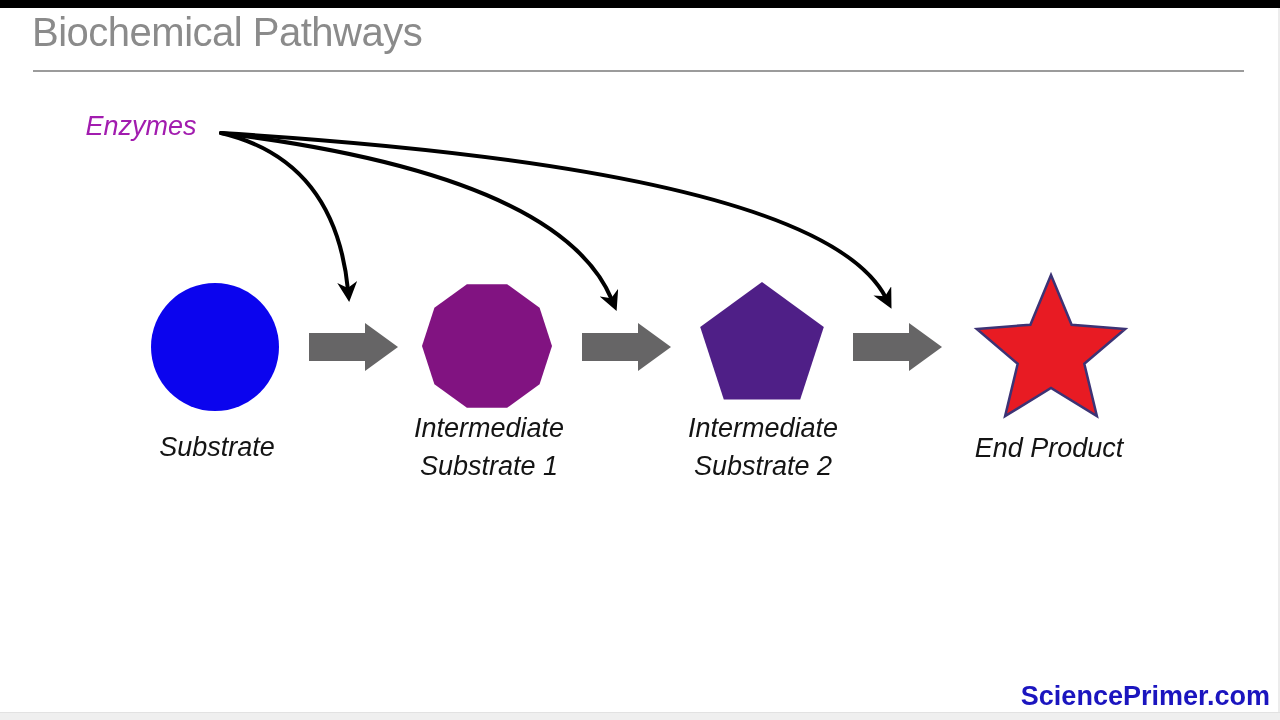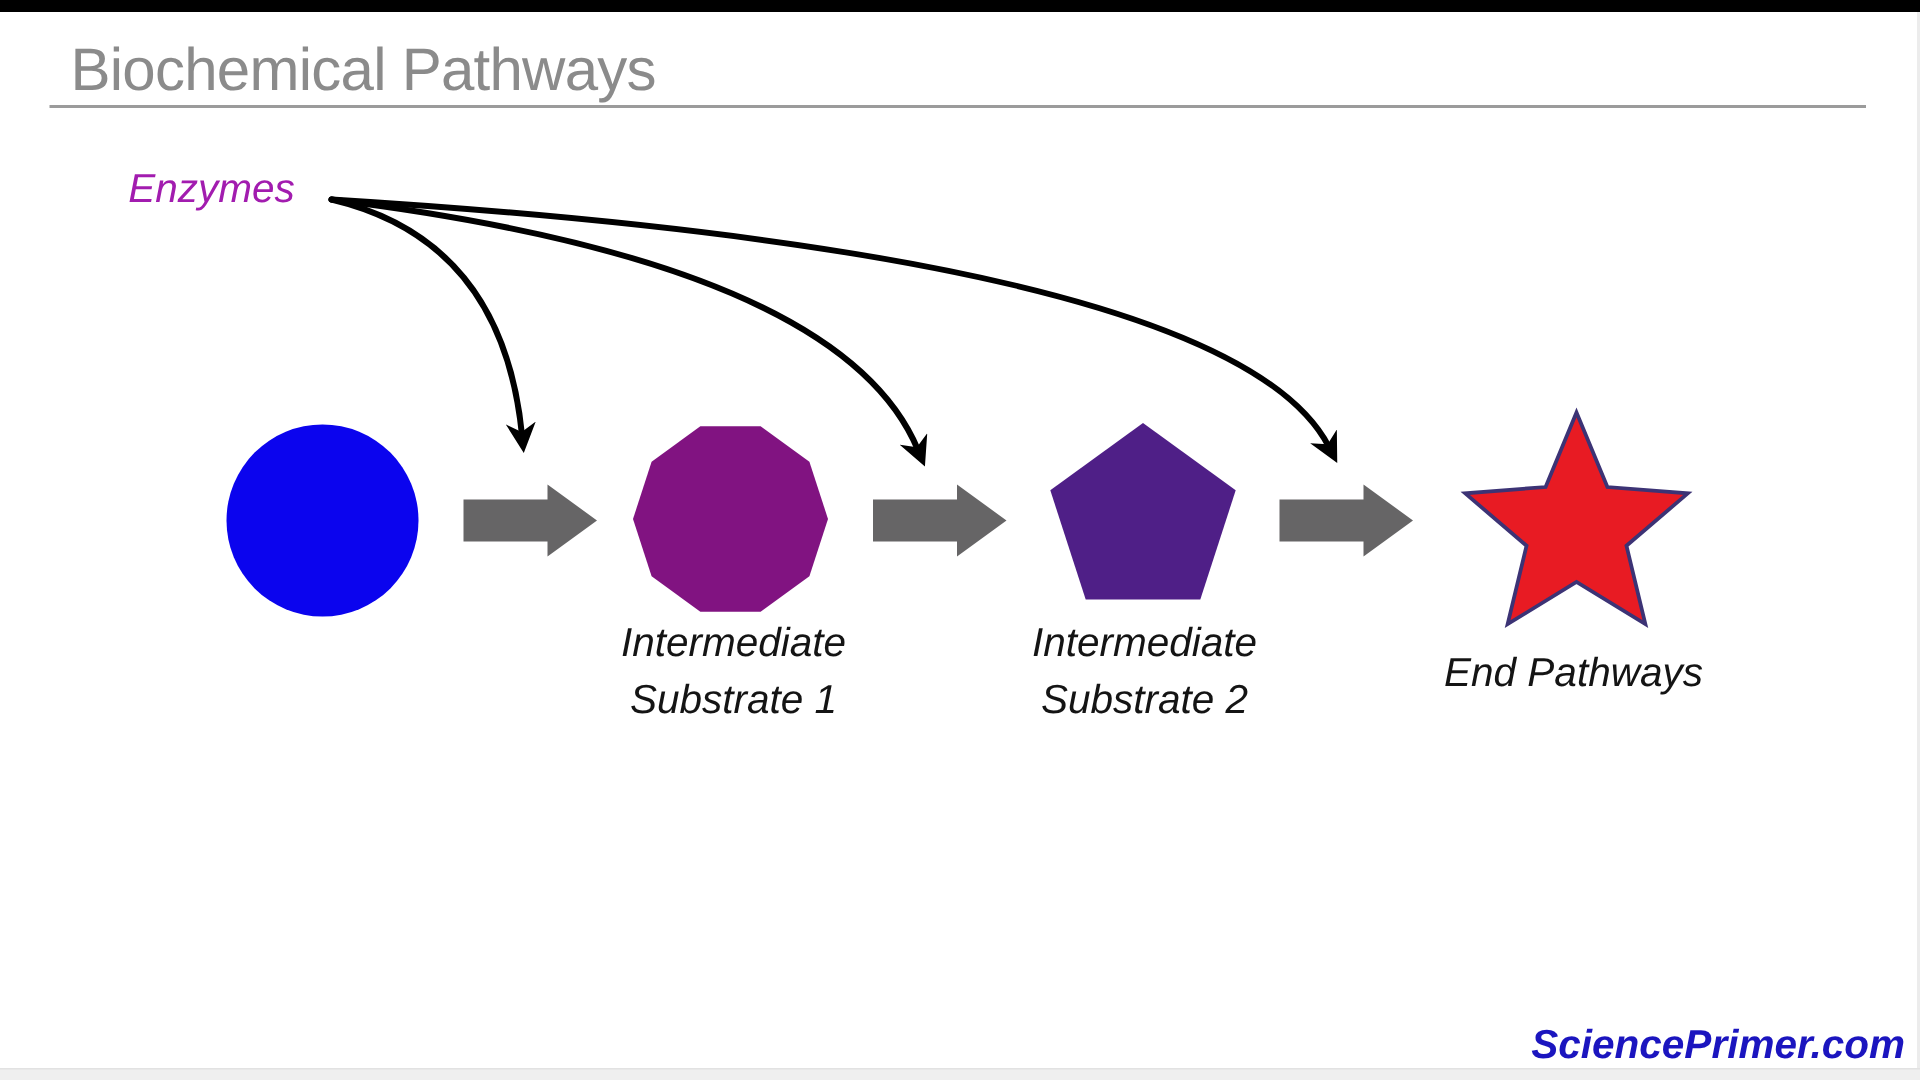--- a/index.html
+++ b/index.html
@@ -1,32 +1,32 @@
 <!DOCTYPE html>
 <html><head>
 <meta charset="utf-8">
 <style>
   html,body{margin:0;padding:0;background:#fff;}
   .stage{position:relative;width:1280px;height:720px;background:#ffffff;overflow:hidden;
          font-family:"Liberation Sans",sans-serif;}
   .top-bar{position:absolute;left:0;top:0;width:1280px;height:8px;}
   .bottom-bar{position:absolute;left:0;top:712px;width:1280px;height:8px;border-top:1px solid #e2e2e2;box-sizing:border-box;}
   .right-edge{position:absolute;left:1278px;top:8px;width:2px;height:704px;background:#ececec;}
-  .page-title{position:absolute;left:32px;top:8px;margin:15px;font-size:40px;font-weight:300;
+  .page-title{position:absolute;left:32px;top:8px;margin:0;font-size:40px;font-weight:300;
               letter-spacing:-0.5px;line-height:1.2;}
   .title-rule{position:absolute;left:33px;top:70px;width:1211px;height:2px;}
   .diagram-svg{position:absolute;left:0;top:0;}
   .enzyme-path{fill:none;stroke-width:4;stroke-linecap:round;}
   .star-shape{stroke-width:2.5;}
   .label{position:absolute;transform:translate(-50%,-50%);font-style:italic;color:#141414;
          font-size:27px;line-height:38px;text-align:center;white-space:pre-line;}
   .enzymes-label{position:absolute;transform:translate(-50%,-50%);font-style:italic;
                  color:#a21caf;font-size:27px;white-space:nowrap;}
   .watermark{position:absolute;top:681px;right:10px;font-size:27px;font-weight:bold;
-             font-style:italic;white-space:nowrap;}
+             white-space:nowrap;}
 </style>
 </head>
 <body>
 
 <div class="stage">
 
   <div class="top-bar" style="background: rgb(0, 0, 0);"></div>
 
   <h1 class="page-title" style="color: rgb(139, 139, 139);">Biochemical Pathways</h1>
 
@@ -48,24 +48,25 @@
     <polygon points="853,333 909,333 909,323 942,347 909,371 909,361 853,361" fill="#666566"></polygon>
 
     <circle cx="215" cy="347" r="64" fill="#0b04ee"></circle>
     <polygon points="552,346 539.6,307.8 507.1,284.2 466.9,284.2 434.4,307.8 422,346 434.4,384.2 466.9,407.8 507.1,407.8 539.6,384.2" fill="#811381"></polygon>
     <polygon points="762,282 700.2,326.9 723.8,399.6 800.2,399.6 823.8,326.9" fill="#4f1f87"></polygon>
     <polygon class="star-shape" points="1051,275 1071.6,324.7 1125.2,328.9 1084.3,363.8 1096.9,416.1 1051,388 1005.1,416.1 1017.7,363.8 976.8,328.9 1030.4,324.7" fill="#e81b23" stroke="#3c3375"></polygon>
   </svg>
 
   <div class="enzymes-label" style="left:141px;top:126px;">Enzymes</div>
 
+  <div class="label" style="left:217px;top:447px;">Substrate</div>
   <div class="label" style="left:489px;top:447px;">Intermediate
 Substrate 1</div>
   <div class="label" style="left:763px;top:447px;">Intermediate
 Substrate 2</div>
-  <div class="label" style="left:1049px;top:448px;">End Pathways</div>
+  <div class="label" style="left:1049px;top:448px;">End Product</div>
 
   <div class="watermark" style="color: rgb(27, 21, 191);">SciencePrimer.com</div>
 
   <div class="right-edge"></div>
 
   <div class="bottom-bar" style="background: rgb(239, 239, 239);"></div>
 </div>
 
 </body></html>

